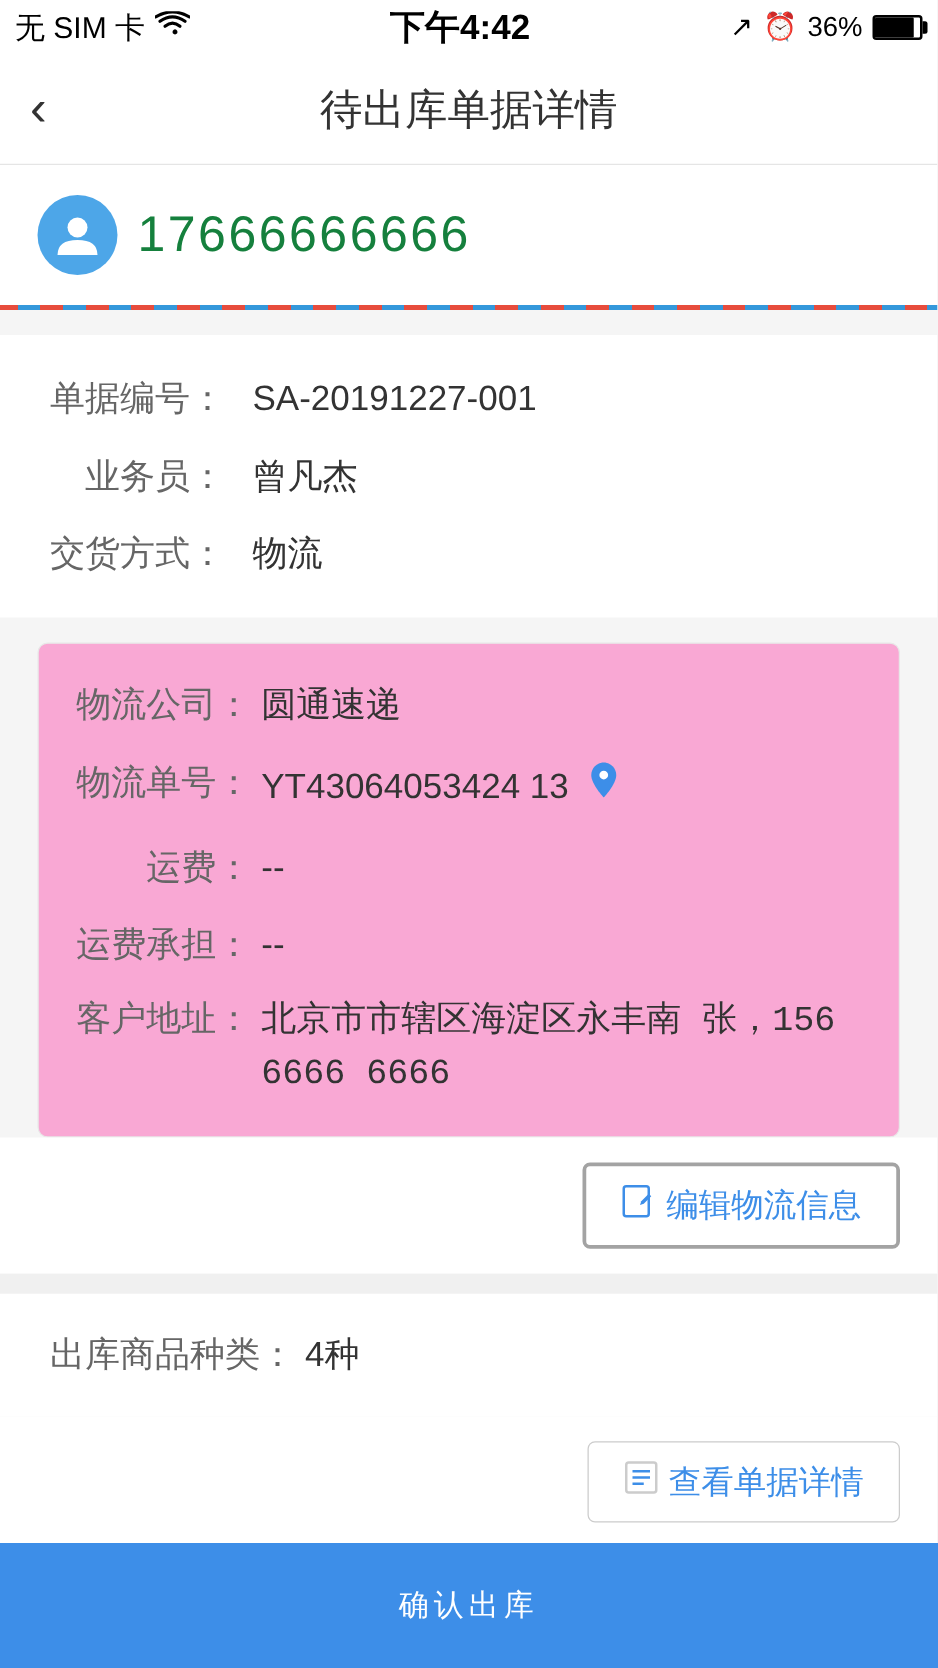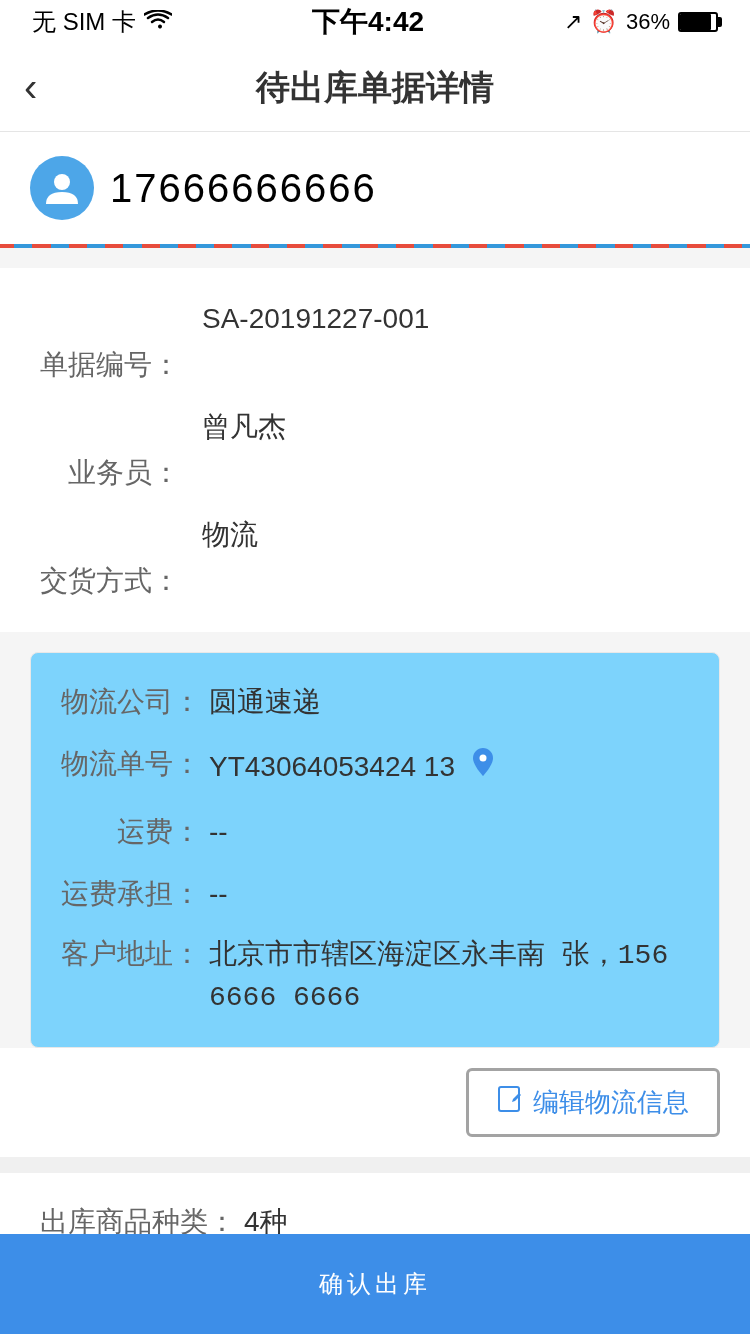--- a/index.html
+++ b/index.html
@@ -13,21 +13,21 @@
       color: #333;
     }
 
     
     .status-bar {
       height: 44px;
       background: #fff;
       display: flex;
       align-items: center;
       justify-content: space-between;
-      padding: 0 32px;
+      padding: 0 12px;
       font-size: 24px;
       color: #000;
     }
     .status-left {
       display: flex;
       align-items: center;
       gap: 8px;
       font-size: 24px;
       font-weight: 500;
     }
@@ -78,21 +78,21 @@
     }
     .nav-back {
       position: absolute;
       left: 24px;
       font-size: 40px;
       color: #333;
       cursor: pointer;
     }
     .nav-title {
       font-size: 34px;
-      font-weight: 700;
+      font-weight: 400;
       color: #333;
     }
 
     
     .customer-header {
       background: #fff;
       padding: 24px 30px;
       display: flex;
       align-items: center;
       gap: 16px;
@@ -109,21 +109,21 @@
       justify-content: center;
     }
     .customer-avatar svg {
       width: 40px;
       height: 40px;
       fill: #fff;
     }
     .customer-phone {
       font-size: 40px;
       font-weight: 500;
-      color: #000000;
+      color: #15803d;
       letter-spacing: 2px;
     }
 
     
     .info-section {
       background: #fff;
       margin: 20px 0 0 0;
       padding: 30px 40px;
     }
     .info-row {
@@ -134,31 +134,30 @@
       line-height: 1.5;
     }
     .info-row:last-child {
       margin-bottom: 0;
     }
     .info-label {
       color: #666;
       min-width: 140px;
       text-align: right;
       flex-shrink: 0;
-      margin-top: 46px;
     }
     .info-value {
       color: #333;
       margin-left: 22px;
       flex: 1;
     }
 
     
     .logistics-card {
-      background: #7dd3fc;
+      background: #f9a8d4;
       border: 1px solid #e8e8e8;
       border-radius: 8px;
       margin: 20px 30px 0;
       padding: 28px 30px;
     }
     .logistics-row {
       display: flex;
       align-items: flex-start;
       margin-bottom: 20px;
       font-size: 28px;

